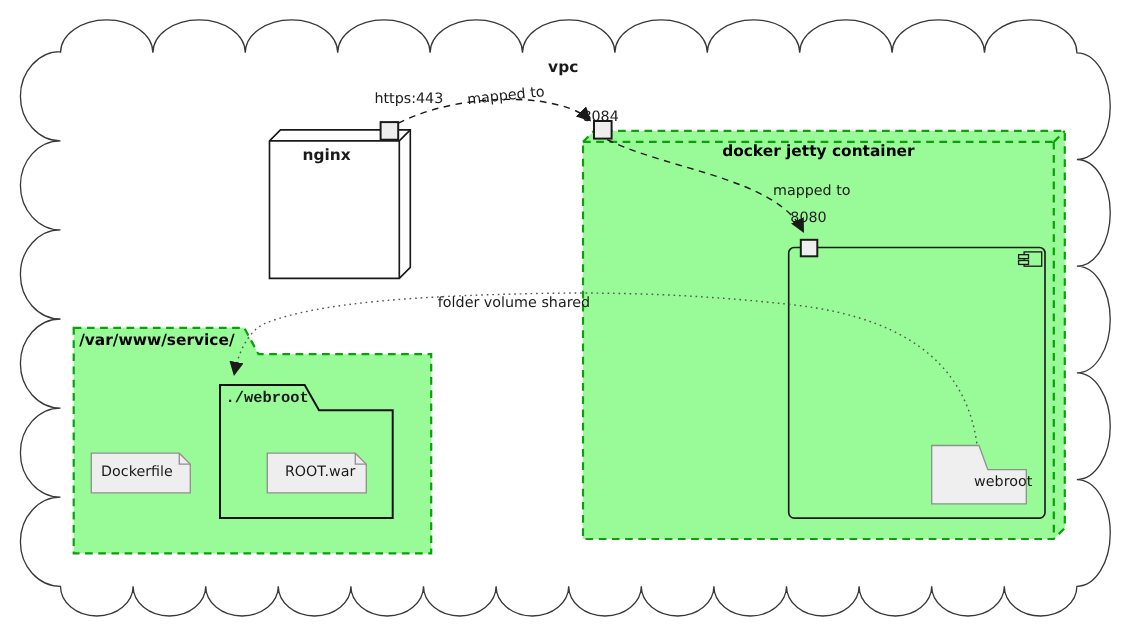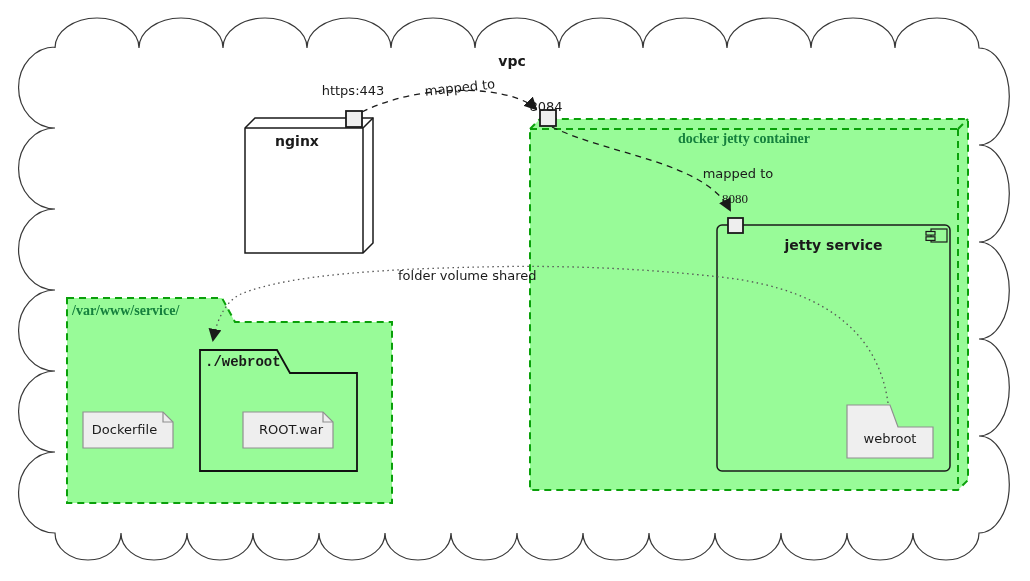--- a/index.html
+++ b/index.html
@@ -15,21 +15,21 @@
   .lbl {
     position: absolute;
     color: #1a1a1a;
     font-size: 13px;
     line-height: 14px;
     white-space: nowrap;
     z-index: 5;
     text-align: right;
   }
   .lbl.bold { font-weight: bold; font-size: 14px; line-height: 15px; }
-  .lbl.green { color: #15803d; font-family: Liberation Serif, serif; }
+  .lbl.green { color: #000000; }
   .lbl.center { text-align: center; }
   .rot { transform: rotate(-6deg); }
 </style>
 </head>
 <body>
 
 <div id="diagram">
 
   <svg id="shapes" width="1030" height="581" viewBox="0 0 1030 581">
     <defs>
@@ -105,41 +105,40 @@
          C390,269 290,274 241,294 C227,300 217,318 213,340" fill="none" stroke="#555555" stroke-width="1.3" stroke-dasharray="1.5 3.5" marker-end="url(#arrowBlack)"></path>
 
     
     <rect x="346" y="111" width="16" height="16" fill="#eeeeee" stroke="#1a1a1a" stroke-width="1.8"></rect>
     <rect x="540" y="110" width="16" height="16" fill="#eeeeee" stroke="#1a1a1a" stroke-width="1.8"></rect>
     <rect x="728" y="218" width="15" height="15" fill="#eeeeee" stroke="#1a1a1a" stroke-width="1.8"></rect>
   </svg>
 
   <div class="lbl bold center" style="left:482px; top:54px; width:60px;">vpc</div>
 
-  <div class="lbl center" style="left:303px; top:84px; width:100px;">https:443</div>
+  <div class="lbl center" style="left:303px; top:84px; width:100px;text-align:right;">https:443</div>
 
   <div class="lbl center rot" style="left:420px; top:81px; width:80px;">mapped to</div>
 
   <div class="lbl center" style="left:516px; top:100px; width:60px;">8084</div>
 
   <div class="lbl bold center" style="left:245px; top:134px; width:104px;">nginx</div>
 
   <div class="lbl bold center green" style="left:530px; top:131px; width:428px;">docker jetty container</div>
 
   <div class="lbl center" style="left:698px; top:167px; width:80px;">mapped to</div>
 
-  <div class="lbl center" style="left:705px; top:192px; width:60px;font-family:Liberation Serif, serif;">8080</div>
+  <div class="lbl center" style="left:705px; top:192px; width:60px;">8080</div>
 
-  <div class="lbl bold center" style="left:717px; top:238px; width:233px;">jetty service</div>
 
   <div class="lbl" style="left:398px; top:269px;">folder volume shared</div>
 
   <div class="lbl bold green" style="left:72px; top:303px;">/var/www/service/</div>
 
   <div class="lbl bold" style="left:205px; top:355px;font-family:Liberation Mono, monospace;">./webroot</div>
 
   <div class="lbl center" style="left:83px; top:423px; width:83px;">Dockerfile</div>
 
   <div class="lbl center" style="left:243px; top:423px; width:96px;">ROOT.war</div>
 
-  <div class="lbl center" style="left:847px; top:432px; width:86px;">webroot</div>
+  <div class="lbl center" style="left:847px; top:432px; width:86px;padding-left:22px;">webroot</div>
 
 </div>
 
 </body></html>

